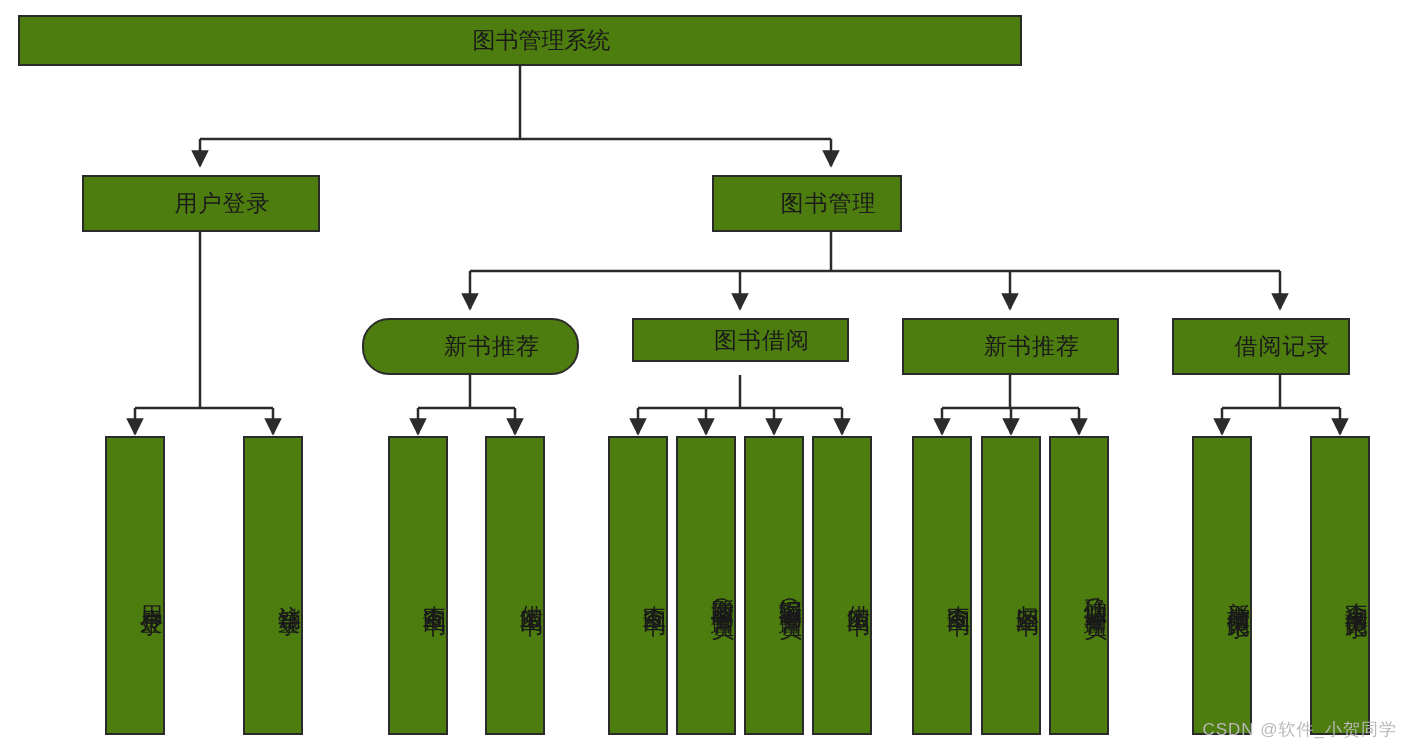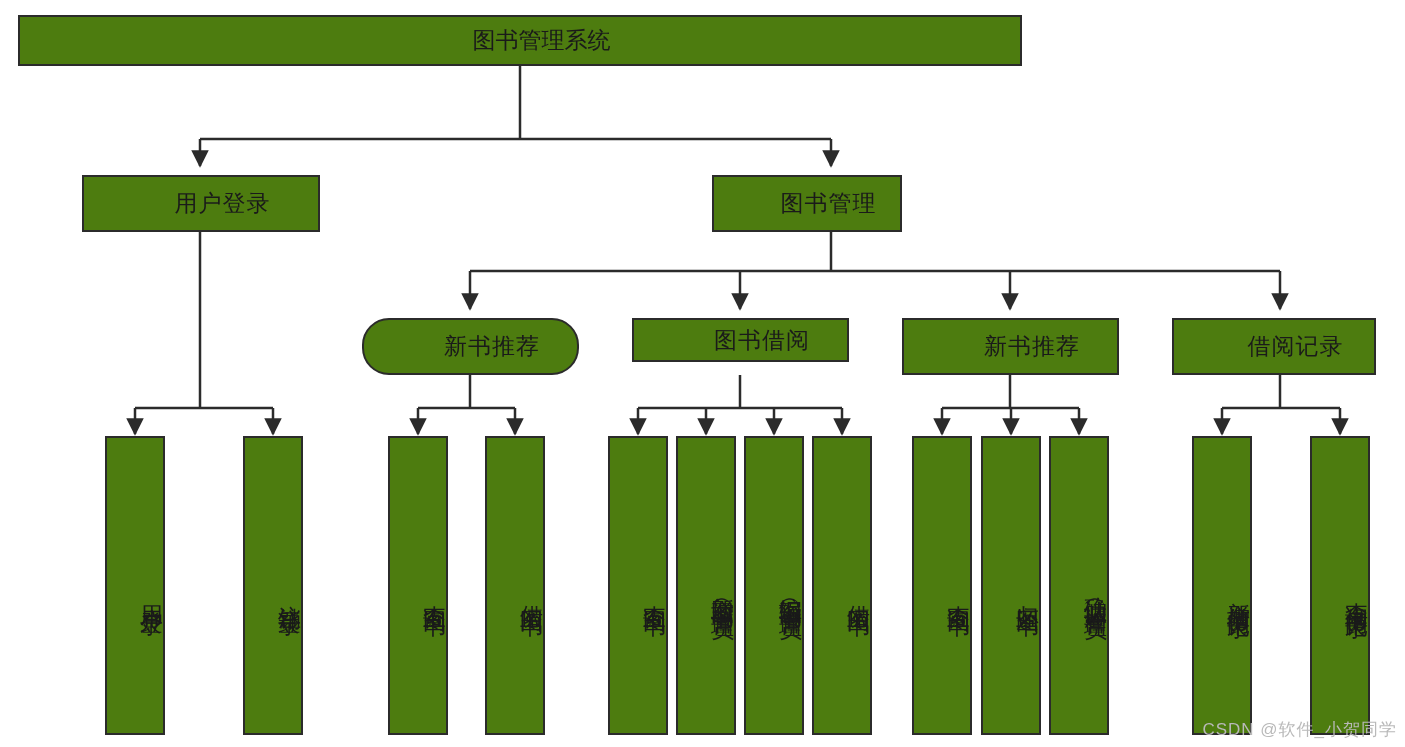--- a/index.html
+++ b/index.html
@@ -118,21 +118,21 @@
 
   <div class="node horiz" style="left:362px;top:318px;width:217px;height:57px;border-radius:27px;">
     <span>新书推荐</span>
   </div>
   <div class="node horiz" style="left:632px;top:318px;width:217px;height:44px;">
     <span>图书借阅</span>
   </div>
   <div class="node horiz" style="left:902px;top:318px;width:217px;height:57px;">
     <span>新书推荐</span>
   </div>
-  <div class="node horiz" style="left:1172px;top:318px;width:204px;height:57px;">
+  <div class="node horiz" style="left:1172px;top:318px;width:178px;height:57px;">
     <span>借阅记录</span>
   </div>
 
   <div class="node vert" style="left:105px;top:436px;width:60px;height:299px;">
     <span class="vtxt">用户登录</span>
   </div>
   <div class="node vert" style="left:243px;top:436px;width:60px;height:299px;">
     <span class="vtxt">注销登录</span>
   </div>
 

